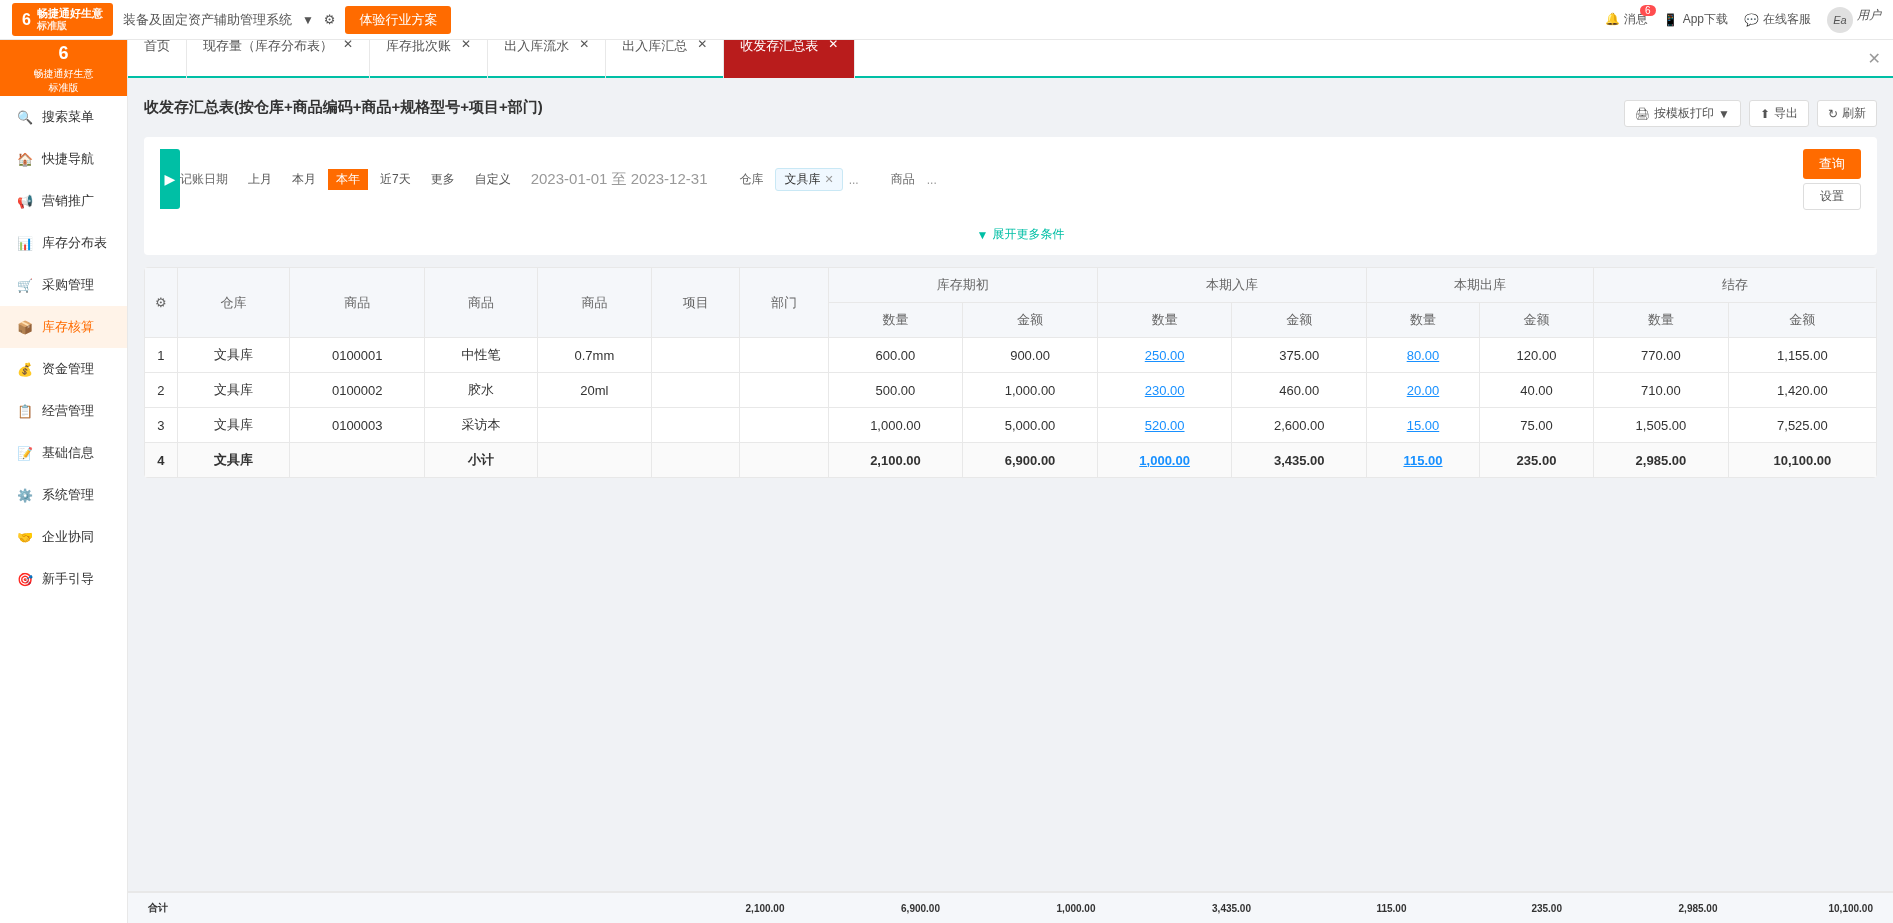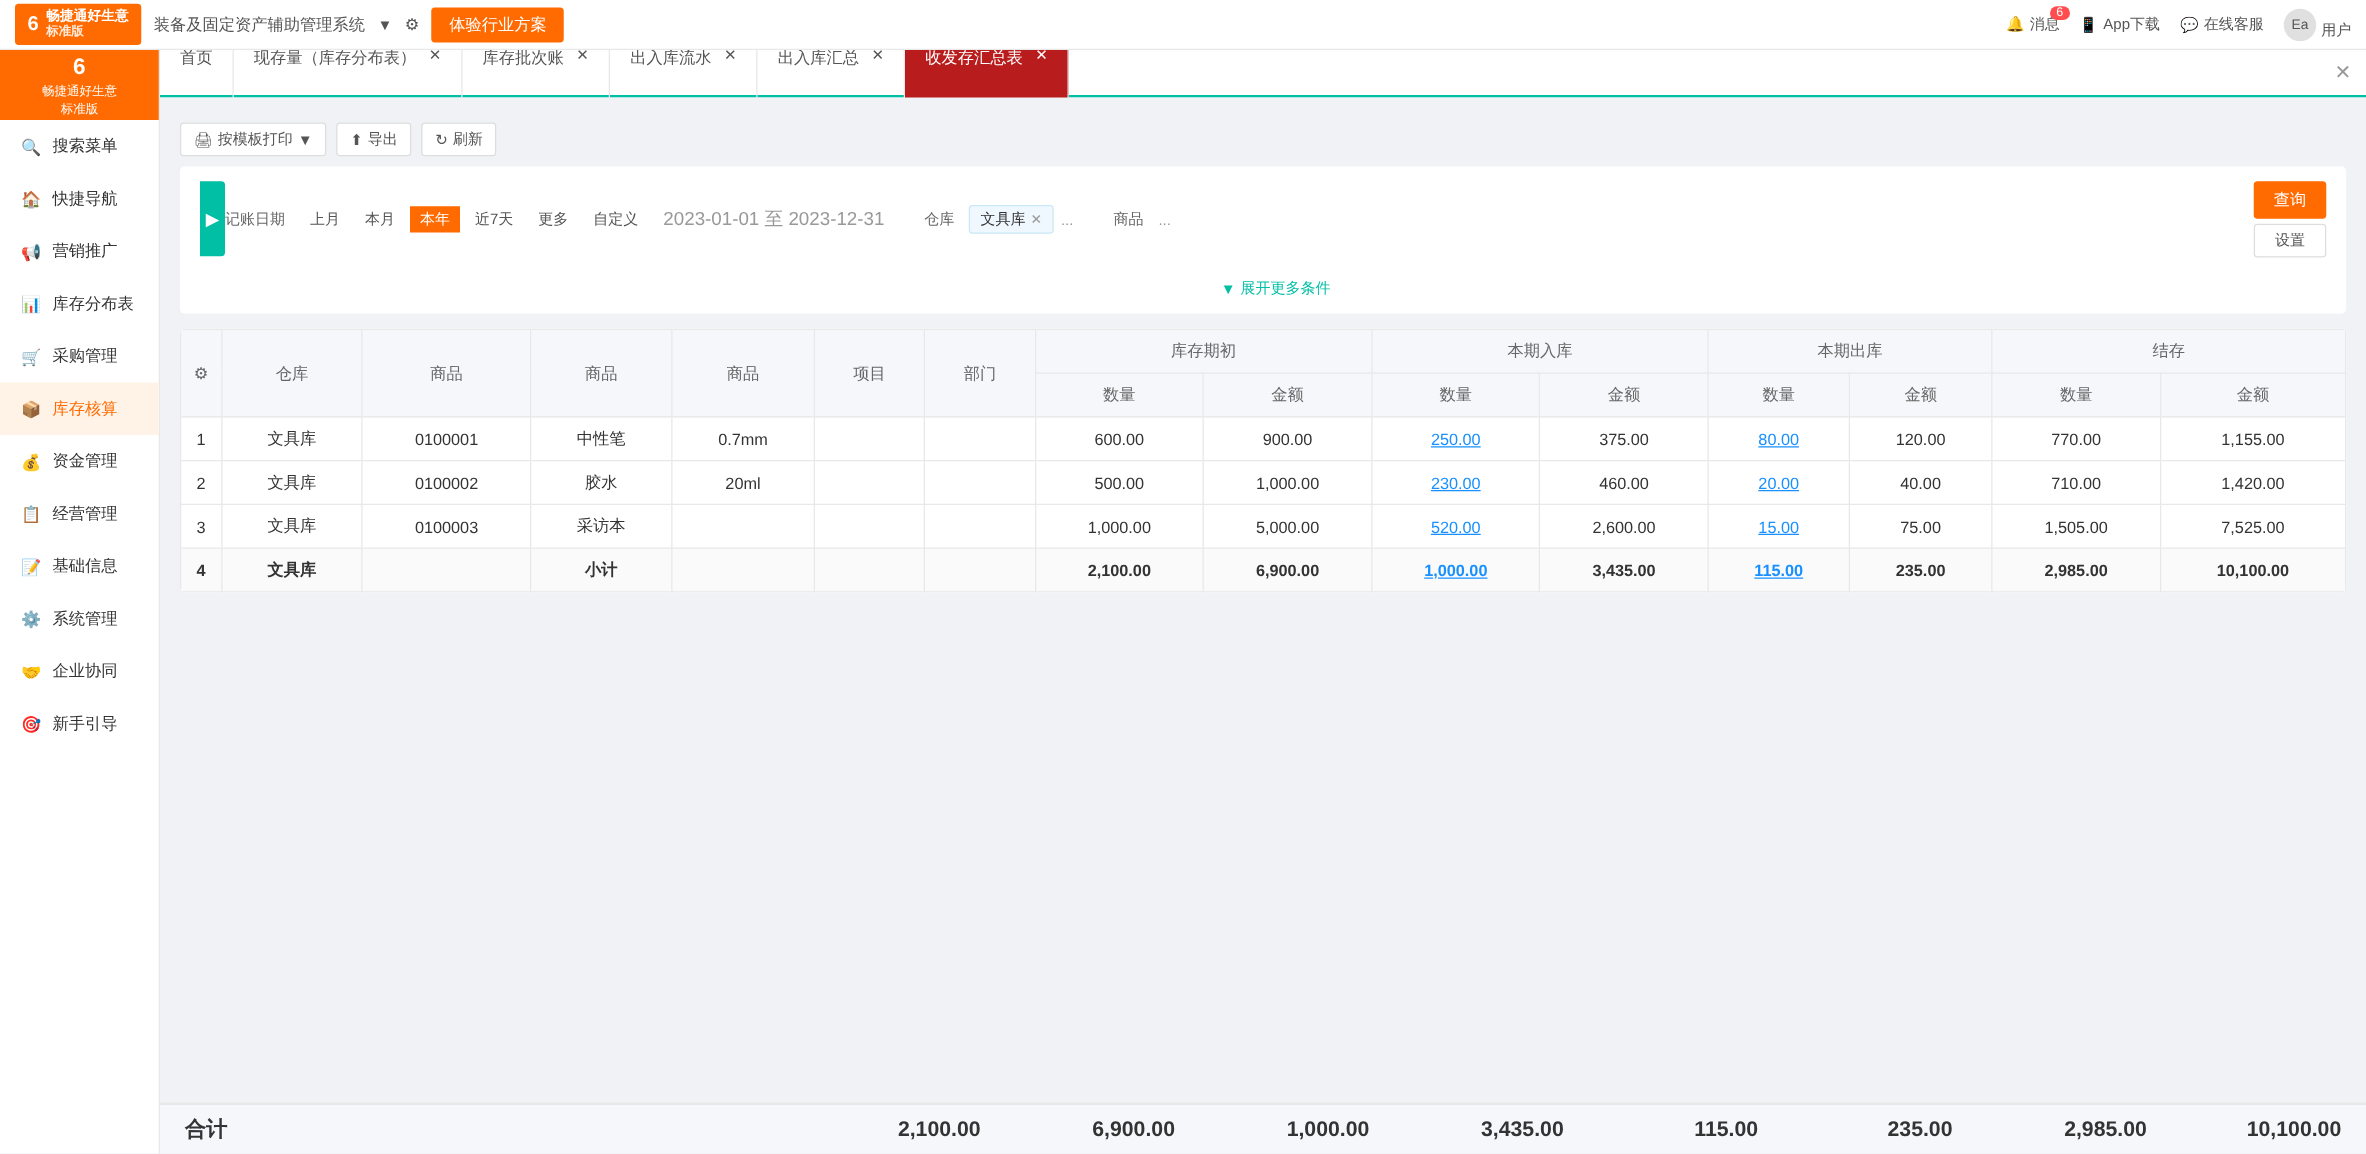--- a/index.html
+++ b/index.html
@@ -60,29 +60,29 @@
     .data-table .subtotal td { font-weight: 700; background: #fafafa; }
     .num-link { color: #1890ff; text-decoration: underline; cursor: pointer; }
     .th-group { text-align: center; }
     .col-settings { width: 30px; text-align: center; color: #999; cursor: pointer; }
     
     
     .header-area { display: flex; justify-content: space-between; align-items: center; padding: 4px 0 8px; }
     .header-right { display: flex; gap: 8px; align-items: center; }
 
     
-    .bottom-bar { background: #f5f7fa; border-top: 2px solid #e8e8e8; padding: 8px 10px; display: flex; align-items: center; font-size: 17px; font-weight: 600; }
+    .bottom-bar { background: #f5f7fa; border-top: 2px solid #e8e8e8; padding: 8px 10px; display: flex; align-items: center; font-size: 10px; font-weight: 600; }
 
     
     .system-title { font-size: 13px; color: #555; }
     .dropdown-btn { display: flex; align-items: center; gap: 4px; font-size: 12px; color: #555; cursor: pointer; }
     .exp-btn { background: #ff6b00; color: #fff; border: none; padding: 5px 14px; border-radius: 3px; font-size: 13px; cursor: pointer; }
     .notification-badge { position: relative; display: inline-block; }
     .badge { position: absolute; top: -6px; right: -8px; background: #ff4d4f; color: #fff; font-size: 10px; border-radius: 8px; padding: 0 4px; min-width: 16px; text-align: center; }
-    .user-area { display: flex; align-items: flex-end; gap: 4px; }
+    .user-area { display: flex; align-items: flex-start; gap: 4px; font-style: italic; }
     .avatar { width: 26px; height: 26px; border-radius: 50%; background: #e0e0e0; display: flex; align-items: center; justify-content: center; font-size: 11px; color: #555; }
 
     .filter-left-arrow { background: #00bfa5; color: #fff; width: 20px; height: 60px; display: flex; align-items: center; justify-content: center; border-radius: 0 3px 3px 0; cursor: pointer; font-size: 14px; flex-shrink: 0; }
     .filter-inner { flex: 1; display: flex; flex-direction: column; gap: 8px; }
     .filter-with-arrow { display: flex; gap: 0; }
   </style>
 </head>
 <body>
 
 <div class="app-container">
@@ -211,20 +211,21 @@
         <div class="tab-item active">
           <span>收发存汇总表</span>
           <span class="tab-close tab-close-white">✕</span>
         </div>
         <div class="tab-bar-close">✕</div>
       </div>
 
       <div class="page-content">
 
         <div class="header-area">
+          <div class="page-title">收发存汇总表(按仓库+商品编码+商品+规格型号+项目+部门)</div>
           <div class="header-right">
             <div class="action-btn">
               <span>🖨</span>
               <span>按模板打印</span>
               <span>▼</span>
             </div>
             <div class="action-btn">
               <span>⬆</span>
               <span>导出</span>
             </div>

